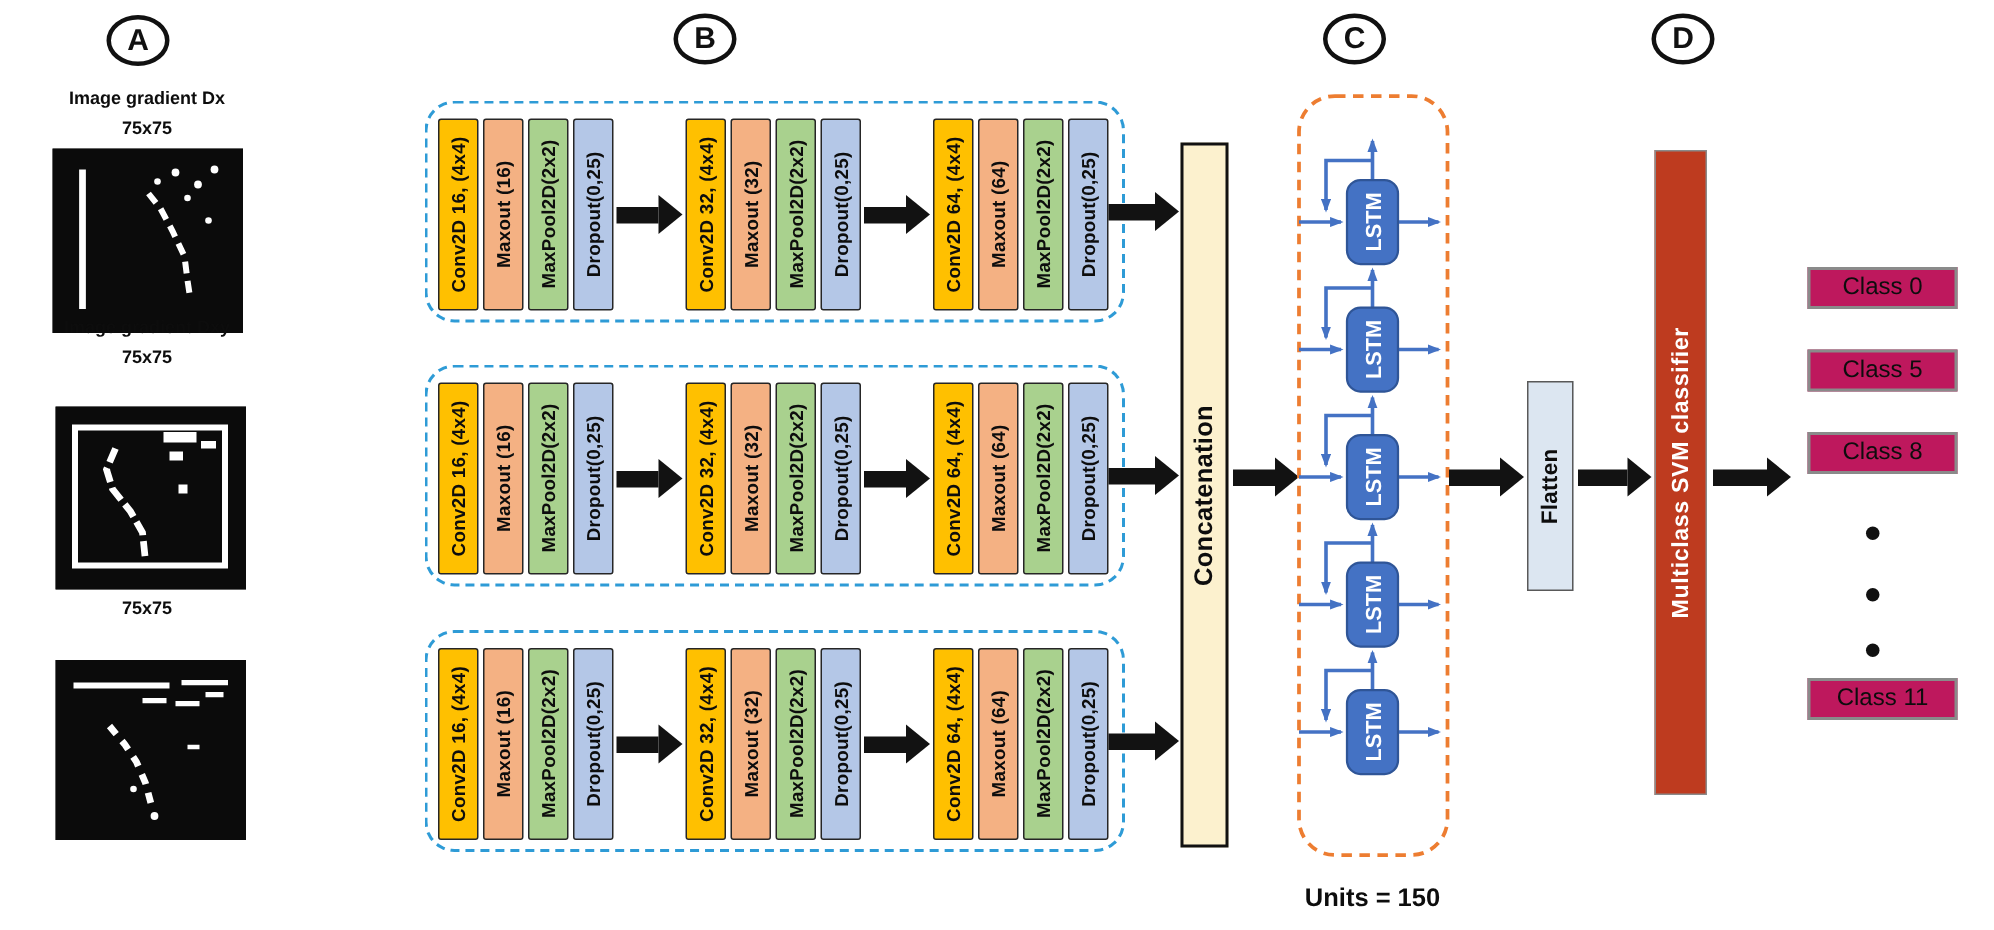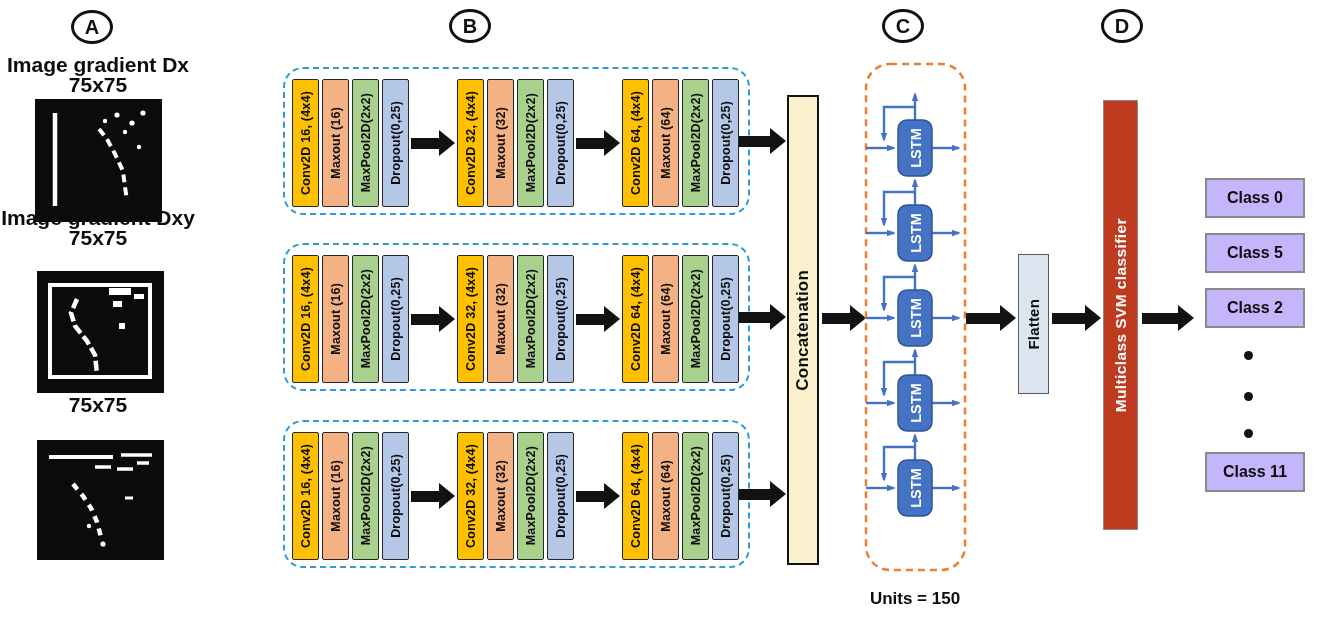--- a/index.html
+++ b/index.html
@@ -6,21 +6,21 @@
   body { background: #ffffff; font-family: "Liberation Sans", "DejaVu Sans", sans-serif; }
   #canvas { position: relative; width: 1329px; height: 620px; background: #fff; overflow: hidden; }
 
   
   .badge { position: absolute; width: 42px; height: 34px; border: 3px solid #111;
            border-radius: 50%; display: flex; align-items: center; justify-content: center;
            font-weight: bold; font-size: 20px; color: #111; background: #fff; }
 
   
   .inlabel { position: absolute; width: 196px; text-align: center; font-weight: bold;
-             font-size: 21px; line-height: 20px; color: #0d0d0d; }
+             font-size: 12px; line-height: 20px; color: #0d0d0d; }
   .inimg { position: absolute; background: #0b0b0b; }
   .inimg svg { display: block; }
 
   
   .branch { position: absolute; left: 283px; width: 467px; height: 148px;
             border: 2.5px dashed #2E9BD6; border-radius: 20px; }
   .group { position: absolute; top: 10px; height: 128px; display: flex; gap: 3px; }
   .bar { width: 27px; height: 128px; border: 1.5px solid #262626; border-radius: 2px;
          display: flex; align-items: center; justify-content: center; }
   .bar.conv   { background: #FFC000; }
@@ -44,23 +44,23 @@
   #flatten { left: 1018px; top: 254px; width: 31px; height: 140px; background: #DCE6F1; border: 1.5px solid #595959; }
   #flatten .vtext { font-size: 15px; }
   #svm     { left: 1103px; top: 100px; width: 35px; height: 430px; background: #BE3B1F; border: 1px solid #8a8a8a; }
   #svm .vtext { font-size: 15.5px; color: #ffffff; letter-spacing: 0.4px; }
 
   #lstm-svg { position: absolute; left: 860px; top: 60px; }
   #units { position: absolute; left: 832px; top: 589px; width: 166px; text-align: center;
            font-weight: bold; font-size: 17px; color: #0d0d0d; }
 
   
-  .classbox { position: absolute; left: 1205px; width: 100px; height: 40px; background: #c4b5fd;
+  .classbox { position: absolute; left: 1205px; width: 100px; height: 28px; background: #be185d;
               border: 2px solid #8a8a8a; display: flex; align-items: center; justify-content: center;
-              font-weight: bold; font-size: 16px; color: #0d0d0d; }
+              font-weight: normal; font-size: 16px; color: #0d0d0d; }
   .dot { position: absolute; left: 1244px; width: 9px; height: 9px; border-radius: 50%; background: #111; }
 </style>
 </head>
 <body>
 
 <div id="canvas">
 
   <div class="badge" style="left:71px; top:10px">A</div>
   <div class="badge" style="left:449px; top:9px">B</div>
   <div class="badge" style="left:882px; top:9px">C</div>
@@ -373,19 +373,19 @@
     <span class="vtext">Multiclass SVM classifier</span>
   </div>
 
   <div class="harrow" style="left:1142px; top:305px; width:52px">
       <div class="shaft"></div>
       <div class="head"></div>
     </div>
 
   <div class="classbox" style="top:178px">Class 0</div>
   <div class="classbox" style="top:233px">Class 5</div>
-  <div class="classbox" style="top:288px">Class 2</div>
+  <div class="classbox" style="top:288px">Class 8</div>
   <div class="dot" style="top:351px"></div>
   <div class="dot" style="top:392px"></div>
   <div class="dot" style="top:429px"></div>
   <div class="classbox" style="top:452px">Class 11</div>
 
 </div>
 
 </body></html>

